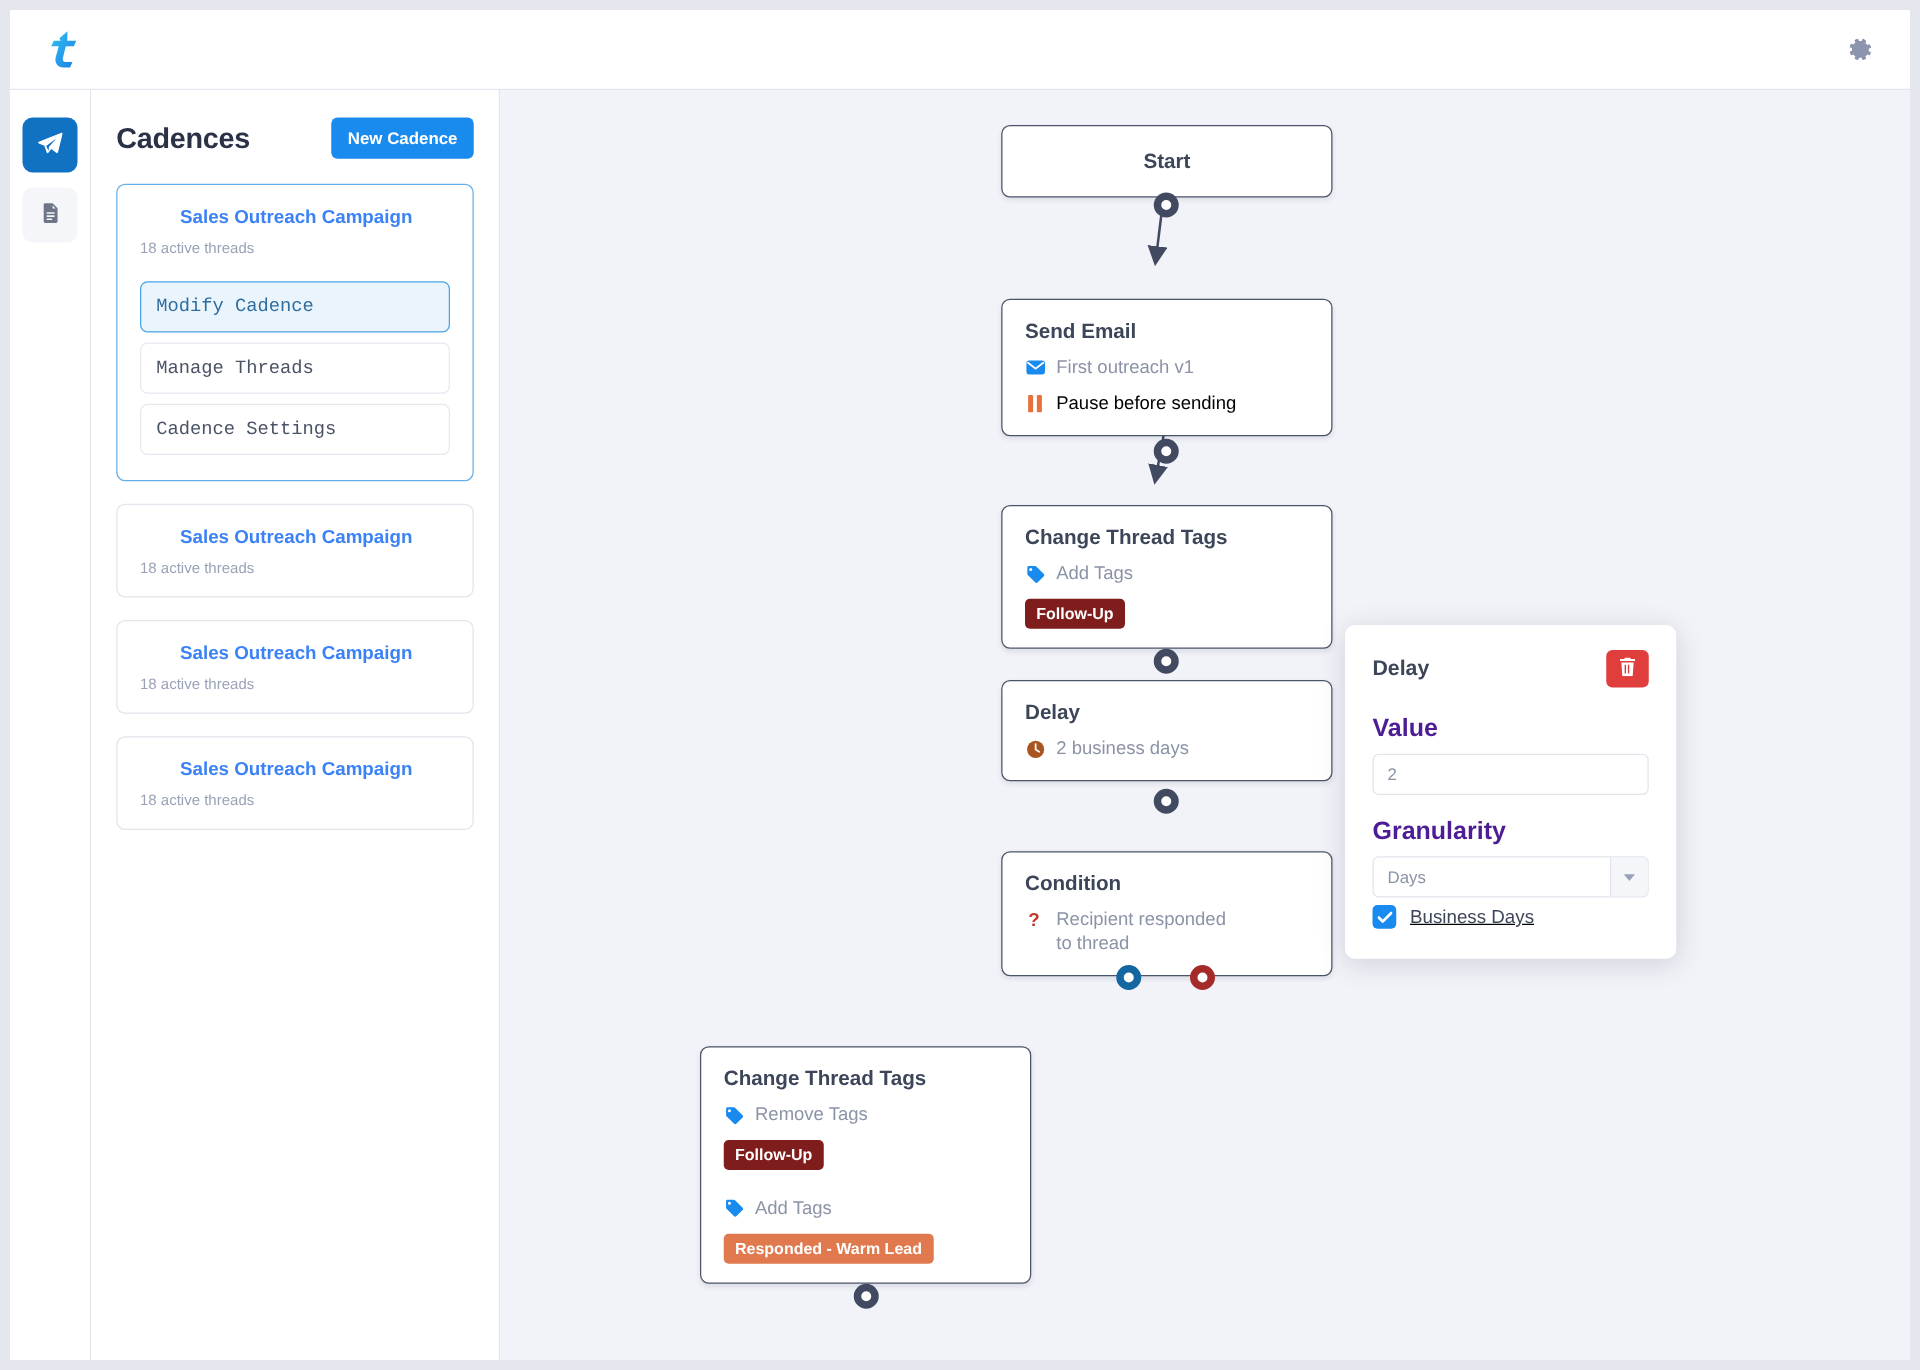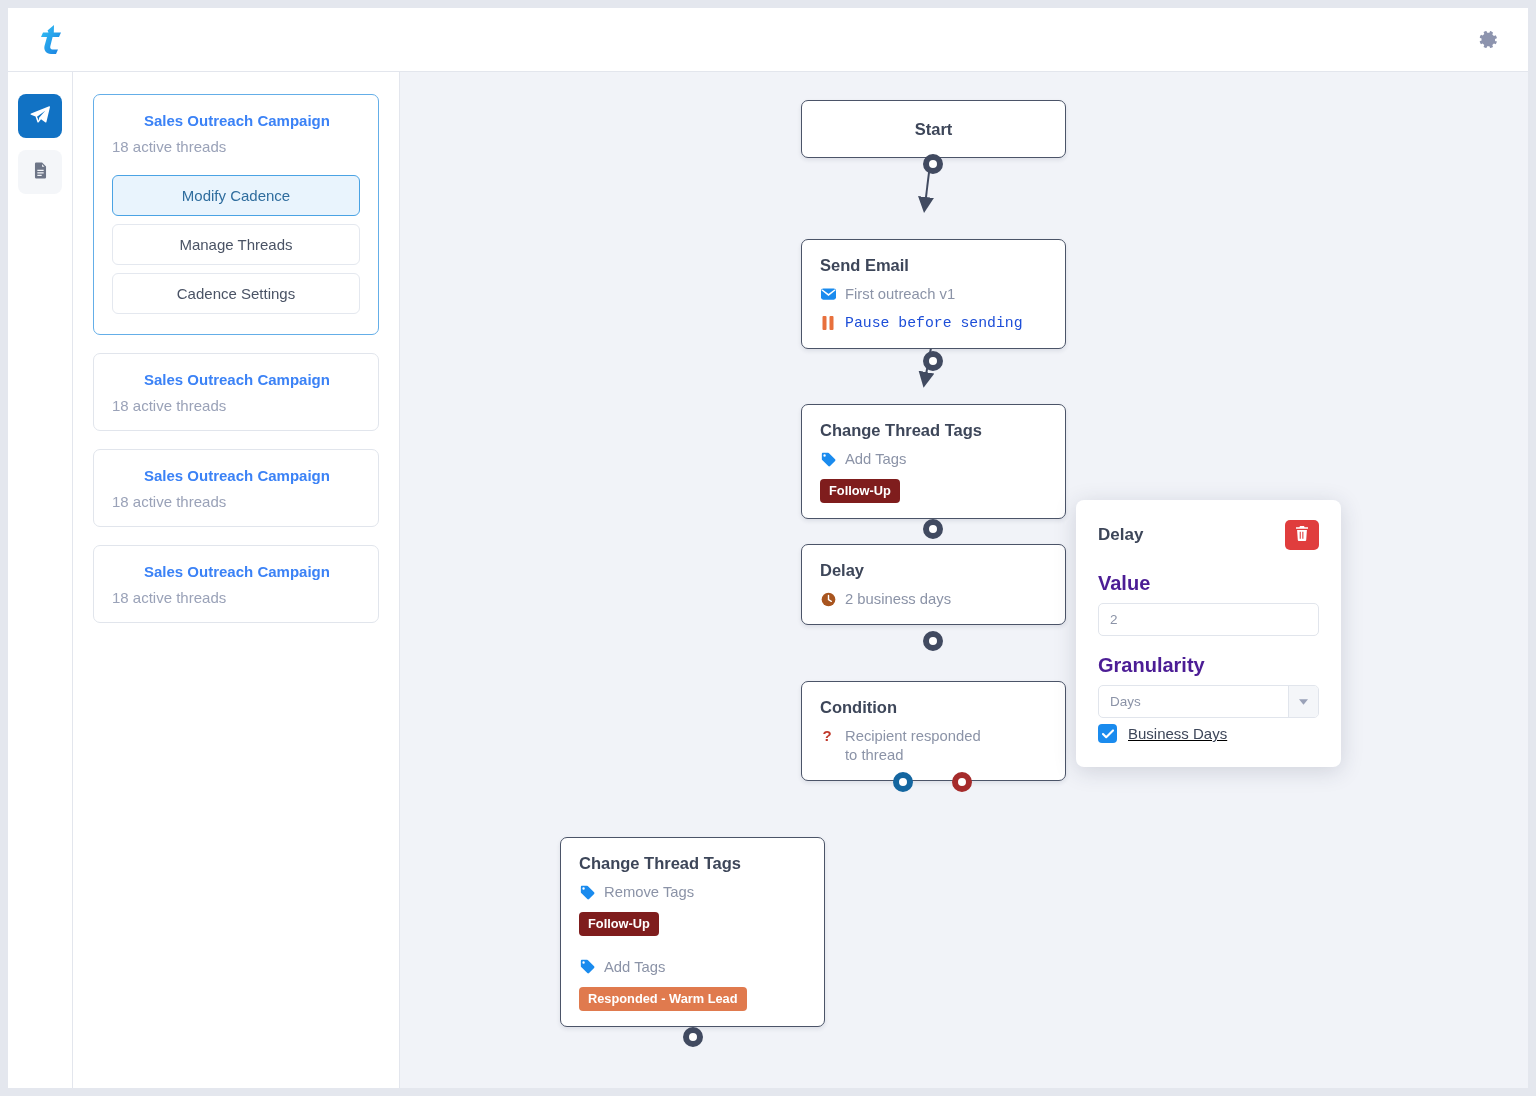--- a/index.html
+++ b/index.html
@@ -74,47 +74,47 @@
     padding: 9px 13px; cursor: pointer;
     font-family: inherit;
   }
   .cad-card {
     border: 1px solid #e1e5ec; border-radius: 7px;
     background: #fff; margin-bottom: 18px;
     padding: 17px 18px 16px 18px; cursor: pointer;
   }
   .cad-card.expanded { border-color: #64aee8; padding-bottom: 20px; }
   .cad-name { font-size: 15px; font-weight: bold; color: #3b82f6; margin-bottom: 9px; margin-left: 32px; }
-  .cad-sub { font-size: 15px; color: #9aa2b8; }
+  .cad-sub { font-size: 12px; color: #9aa2b8; }
   .cad-actions { margin-top: 20px; display: flex; flex-direction: column; gap: 8px; }
   .cad-action {
     border: 1px solid #e4e8ef; border-radius: 6px;
     background: #fff; color: #4a5365;
-    font-size: 15px; text-align: center;
-    padding: 11px 12px; cursor: pointer; font-family: Liberation Sans, sans-serif;
+    font-size: 15px; text-align: left;
+    padding: 11px 12px; cursor: pointer; font-family: Liberation Mono, monospace;
   }
   .cad-action.selected {
     background: #e9f4fd; border-color: #4aa3e4; color: #2f6d9e;
   }
 
   
   .canvas {
     flex: 1; position: relative; background: #f1f3f8; overflow: hidden;
   }
   .node {
     position: absolute; background: #fff;
     border: 1px solid #4b5468; border-radius: 7px;
     box-shadow: 0 2px 4px rgba(30,40,70,.10);
     padding: 16px 18px 15px 18px;
   }
   .node-title { font-size: 16.5px; font-weight: bold; color: #3d4659; }
   .node-row { display: flex; align-items: flex-start; gap: 9px; margin-top: 10px; }
   .node-row .ic { width: 16px; min-width: 16px; height: 18px; display:flex; align-items:center; justify-content:center; }
   .node-row .tx { font-size: 14.8px; color: #8b93a7; line-height: 1.28; }
-  .node-row .tx.warn { color: #1d4ed8; font-family: Liberation Mono, monospace; }
+  .node-row .tx.warn { color: #000000; }
   .badge {
     display: inline-block; border-radius: 4px;
     font-size: 12.8px; font-weight: bold; color: #fff;
     padding: 4px 9px 5px 9px; margin-top: 10px;
   }
   .badge.dark-red { background: #7f1d1d; }
   .badge.orange { background: #e07a4e; }
 
   .handle {
     position: absolute; width: 20px; height: 20px; border-radius: 50%;
@@ -204,20 +204,24 @@
       <button class="rail-btn">
         <span>
           <svg width="19" height="19" viewBox="0 0 24 24" fill="#6d7587">
             <path d="M14 2H6.5A1.5 1.5 0 005 3.5v17A1.5 1.5 0 006.5 22h11a1.5 1.5 0 001.5-1.5V7l-5-5zm0 2.2L17 7.3h-3V4.2zM8 11h8v1.6H8V11zm0 3.2h8v1.6H8v-1.6zm0 3.2h5.5V19H8v-1.6z"></path>
           </svg>
         </span>
       </button>
     </div>
 
     <div class="list-panel">
+      <div class="list-head">
+        <div class="list-title">Cadences</div>
+        <button class="new-cadence-btn">New Cadence</button>
+      </div>
 
       <div class="cad-card expanded">
         <div class="cad-name">Sales Outreach Campaign</div>
         <div class="cad-sub">18 active threads</div>
         <div class="cad-actions">
           <button class="cad-action selected">Modify Cadence</button>
           <button class="cad-action">Manage Threads</button>
           <button class="cad-action">Cadence Settings</button>
         </div>
       </div>

